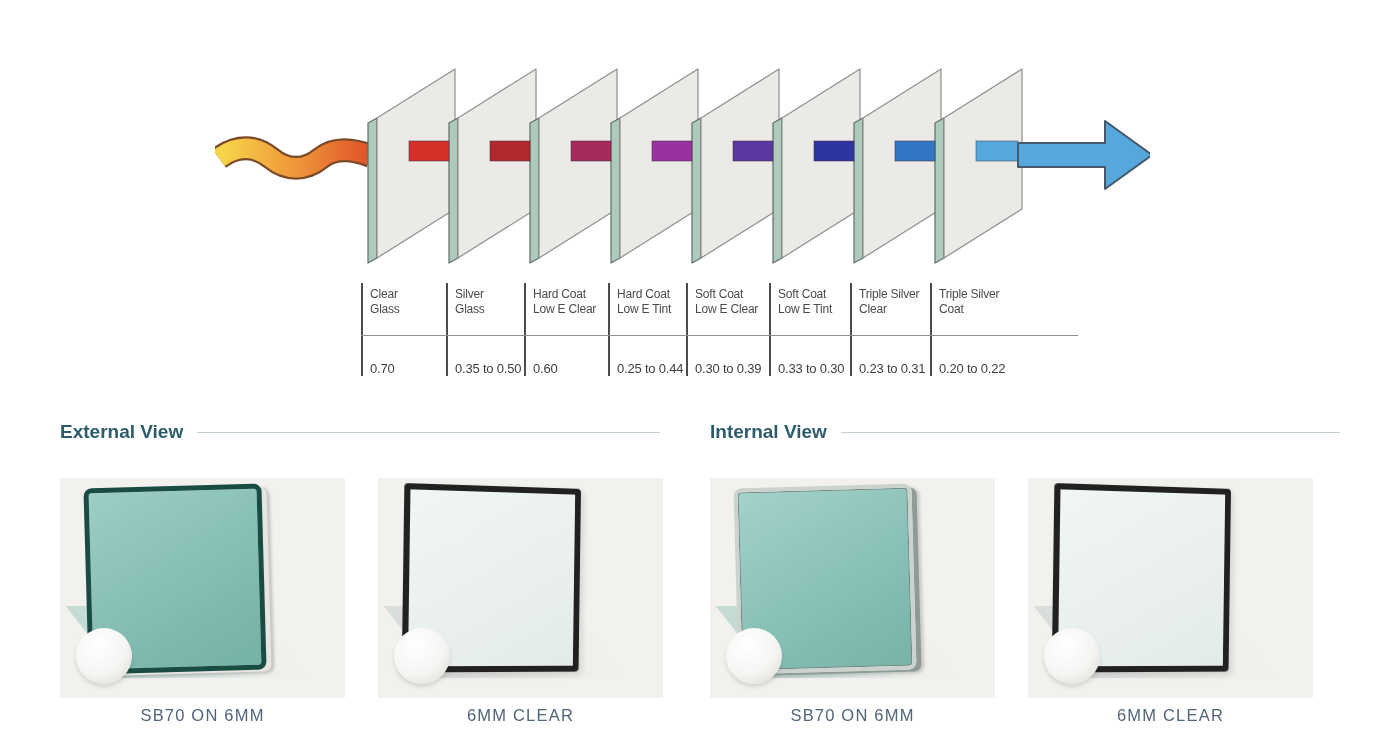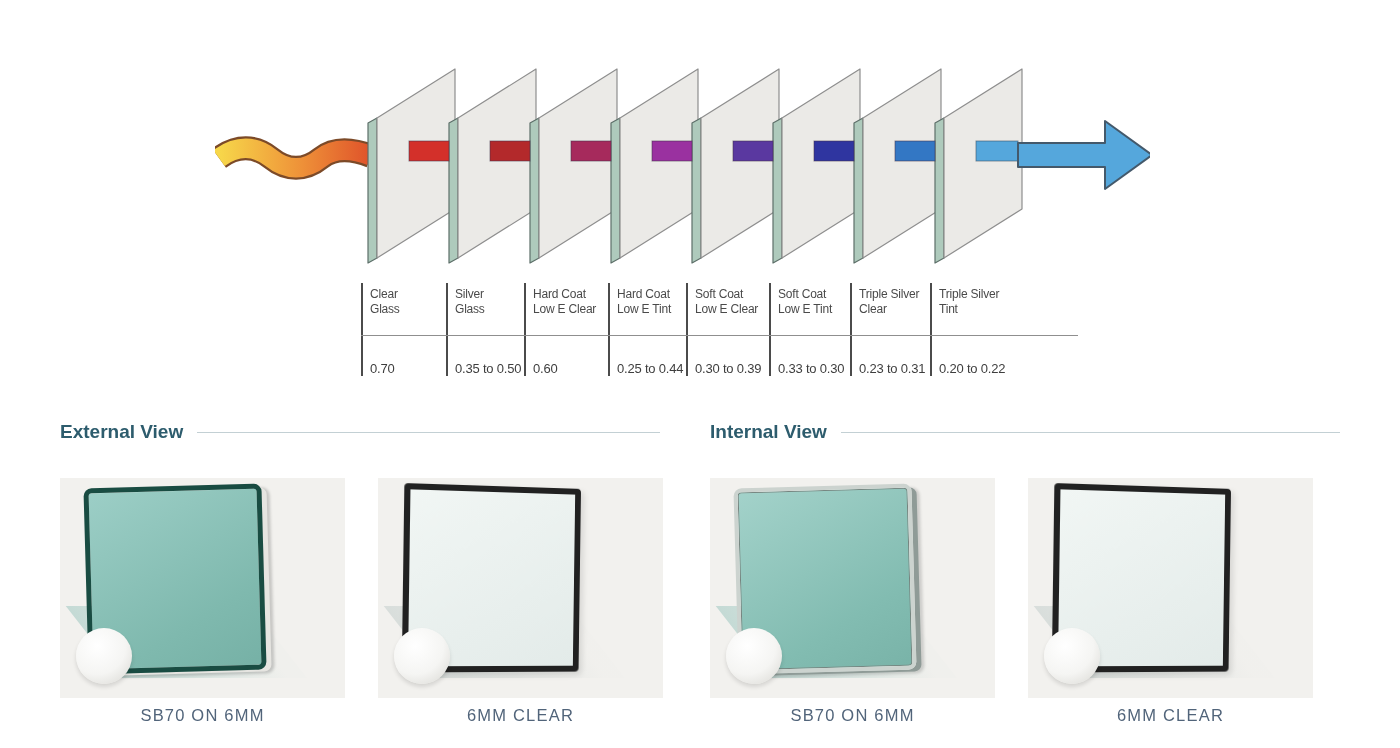--- a/index.html
+++ b/index.html
@@ -163,21 +163,21 @@
     <div class="col">
       <div class="lbl">
         <span>Triple Silver</span><br>
         <span>Clear</span>
       </div>
       <div class="val">0.23 to 0.31</div>
     </div>
     <div class="col">
       <div class="lbl">
         <span>Triple Silver</span><br>
-        <span>Tint</span>
+        <span>Coat</span>
       </div>
       <div class="val">0.20 to 0.22</div>
     </div>
     <div class="hline"></div>
   </div>
 
   <div class="view-heading internal">
     <span>Internal View</span>
     <span class="rule"></span>
   </div>

